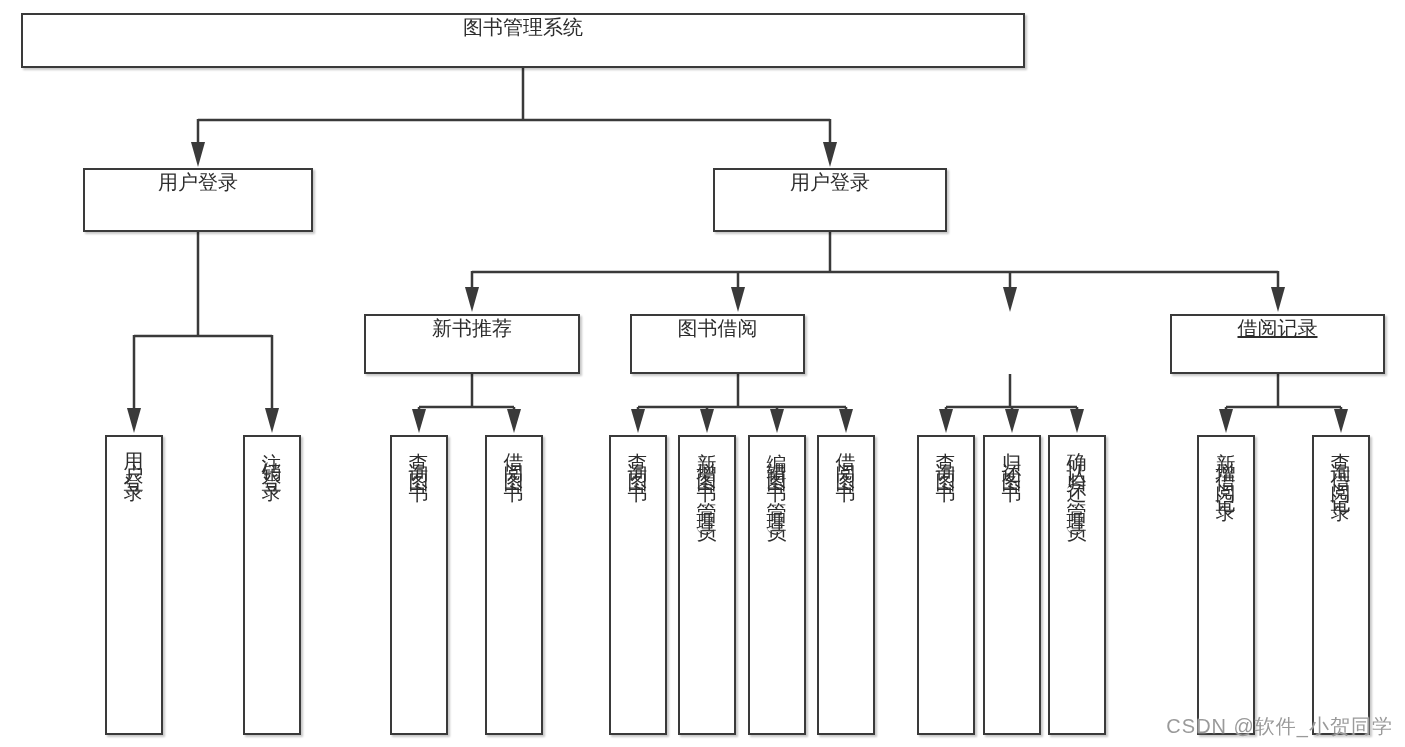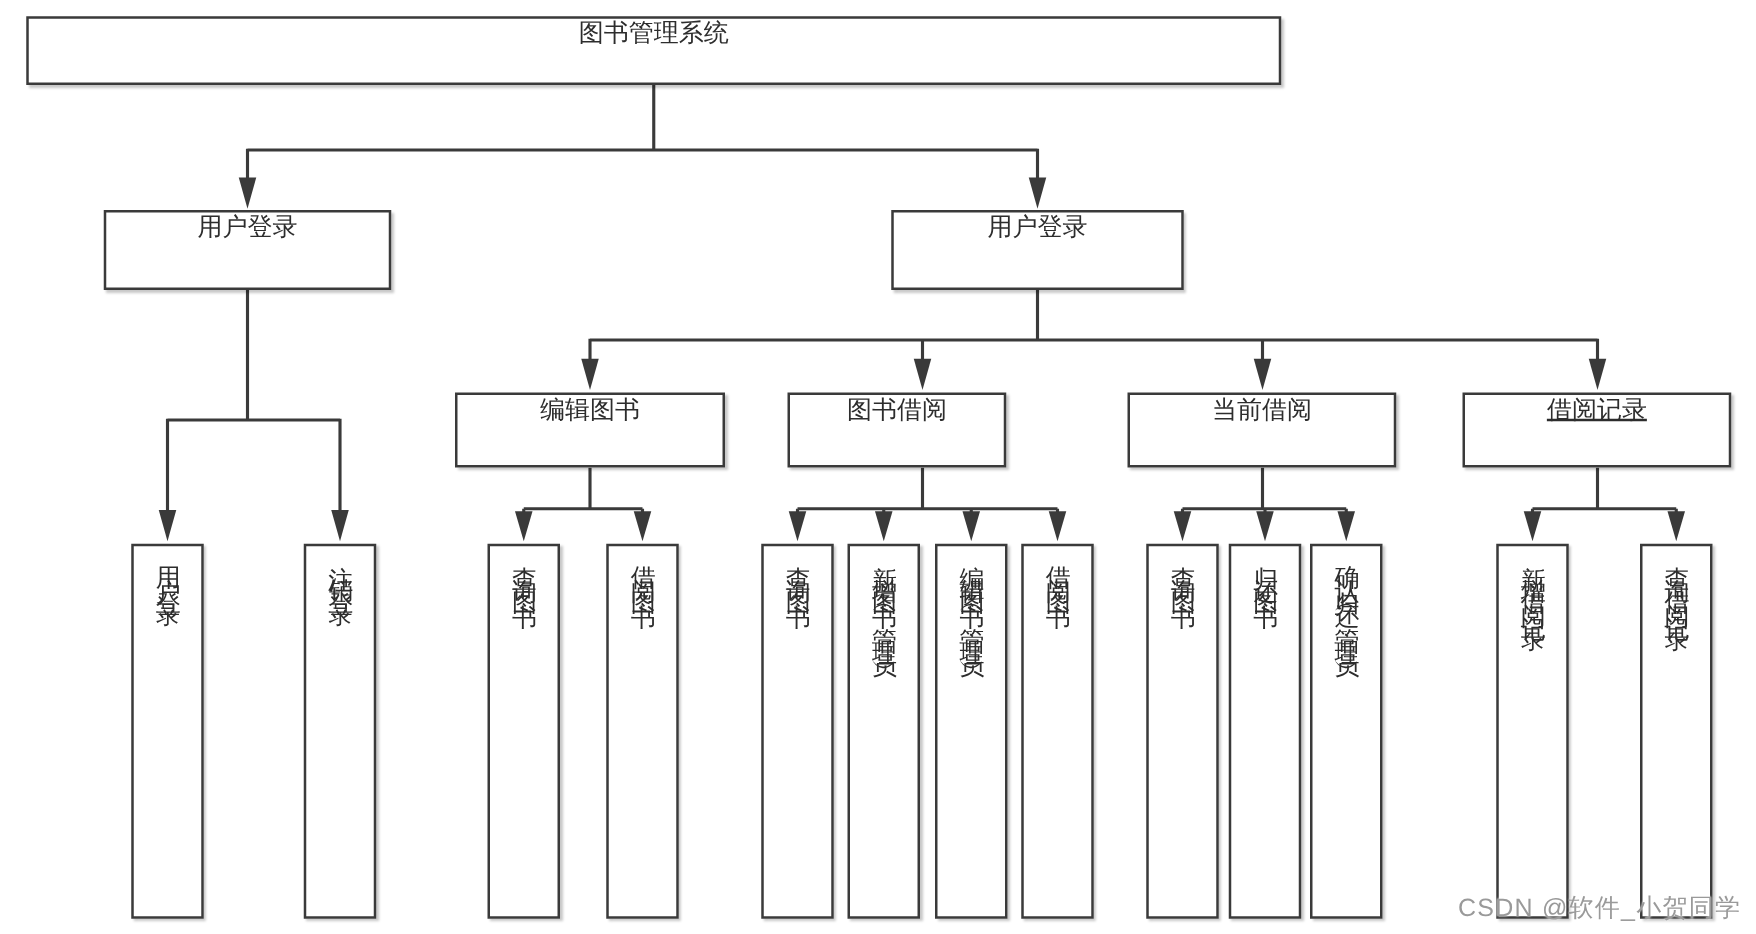--- a/index.html
+++ b/index.html
@@ -81,27 +81,24 @@
   </div>
 
   <div class="node" style="left:83px; top:168px; width:230px; height:64px;">
     <span>用户登录</span>
   </div>
   <div class="node" style="left:713px; top:168px; width:234px; height:64px;">
     <span>用户登录</span>
   </div>
 
   <div class="node" style="left:364px; top:314px; width:216px; height:60px;">
-    <span>编辑图书</span>
+    <span>新书推荐</span>
   </div>
   <div class="node" style="left:630px; top:314px; width:175px; height:60px;">
     <span>图书借阅</span>
-  </div>
-  <div class="node" style="left:902px; top:314px; width:215px; height:60px;">
-    <span>当前借阅</span>
   </div>
   <div class="node" style="left:1170px; top:314px; width:215px; height:60px;text-decoration:underline;">
     <span>借阅记录</span>
   </div>
 
   <div class="node vert" style="left:105px; top:435px; width:58px; height:300px;">
     <span>用户登录</span>
   </div>
   <div class="node vert" style="left:243px; top:435px; width:58px; height:300px;">
     <span>注销登录</span>

